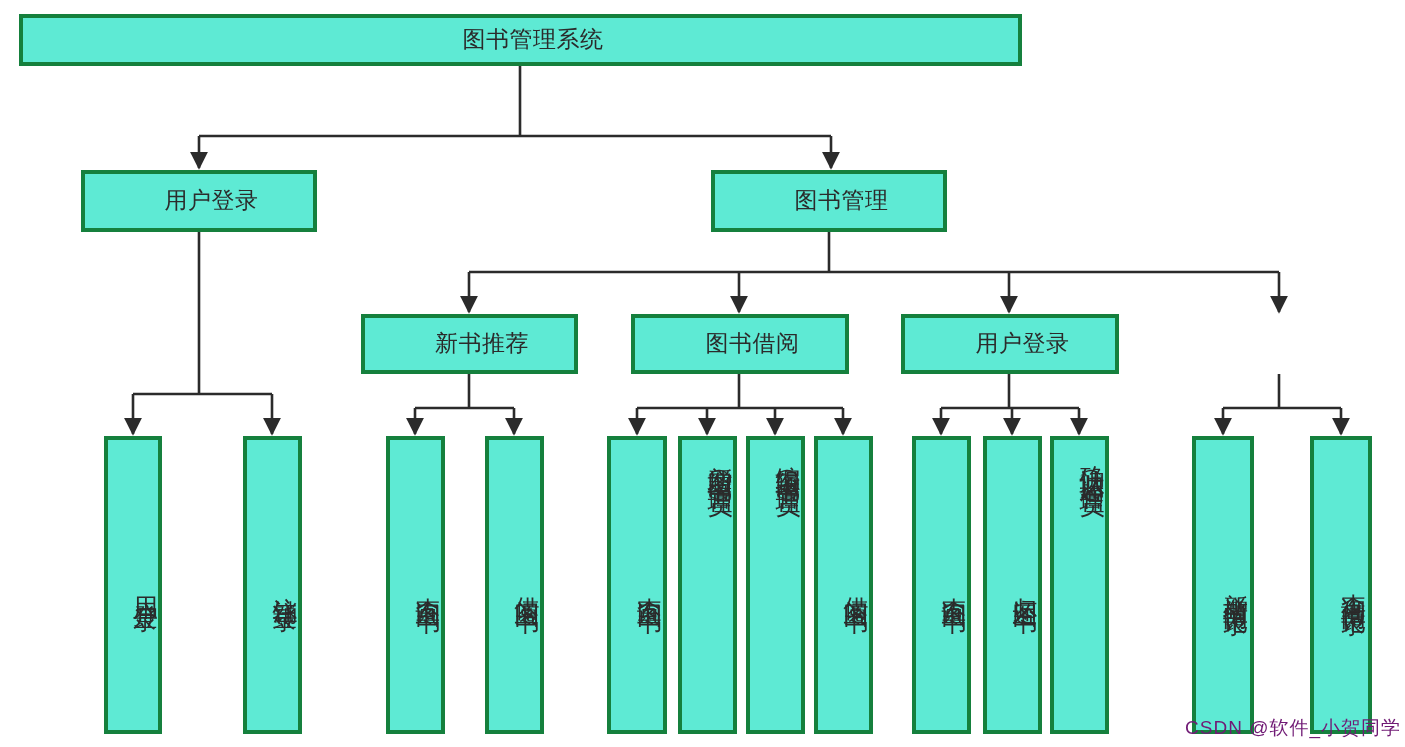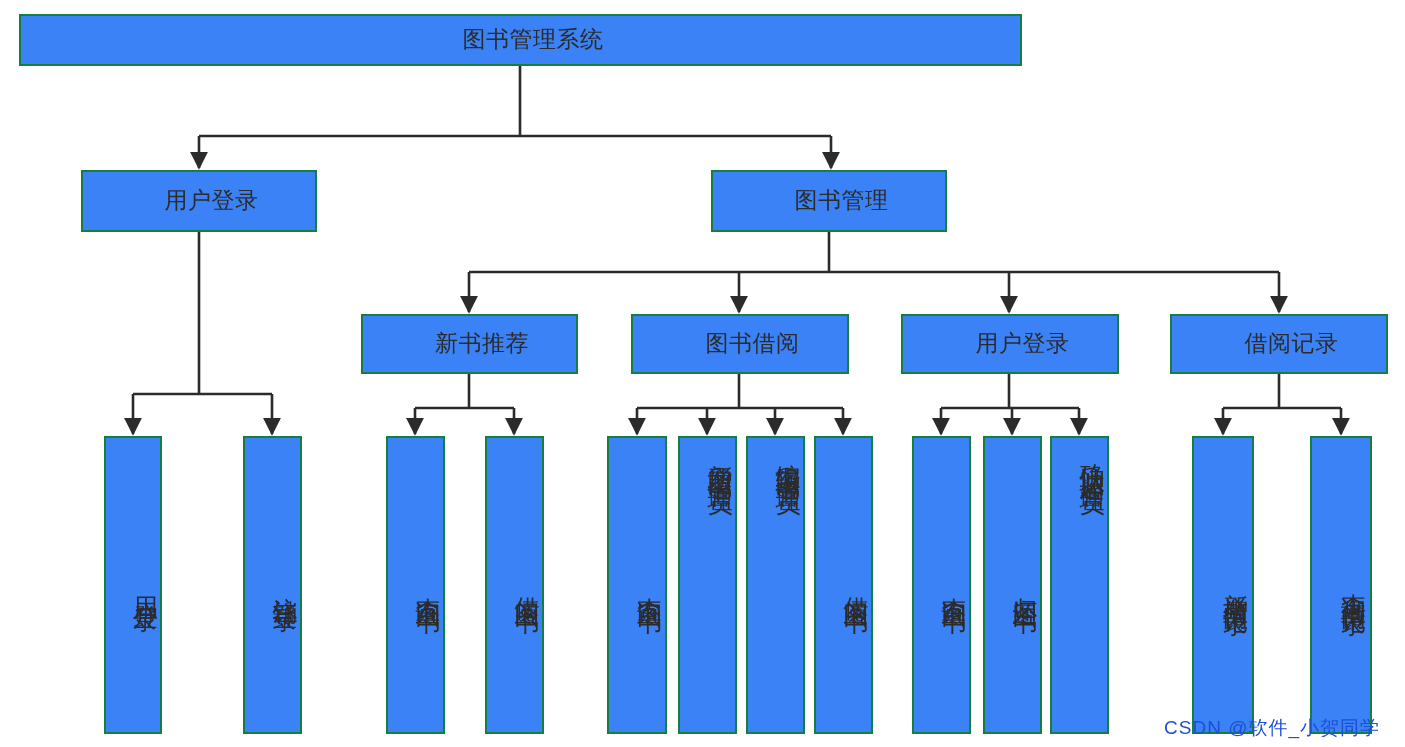--- a/index.html
+++ b/index.html
@@ -22,22 +22,22 @@
     position: absolute;
     left: 0;
     top: 0;
     width: 1405px;
     height: 747px;
     pointer-events: none;
   }
   .node {
     position: absolute;
     box-sizing: border-box;
-    border: 2px solid #15803d;
-    background: #3b82f6;
+    border: 4px solid #15803d;
+    background: #5eead4;
     color: #2b2b2b;
     display: flex;
     align-items: center;
     justify-content: center;
     z-index: 2;
     padding-left: 25px;
   }
   .node-label {
     font-size: 23px;
     line-height: 1.1;
@@ -60,24 +60,24 @@
     white-space: nowrap;
     text-align: start;
   }
   
   .node.vertical.centered {
     align-items: center;
     padding-top: 0;
   }
   #watermark {
     position: absolute;
-    right: 25px;
+    right: 4px;
     bottom: 6px;
     font-size: 19px;
-    color: #1d4ed8;
+    color: #701a75;
     letter-spacing: 1px;
     z-index: 5;
     white-space: nowrap;
     font-family: "Liberation Sans", "DejaVu Sans", sans-serif;
   }
 </style>
 </head>
 <body>
 
 <div id="diagram">
@@ -145,23 +145,20 @@
 
   <div class="node" id="node-l3-0" style="left: 361px; top: 314px; width: 217px; height: 60px;">
     <span class="node-label">新书推荐</span>
   </div>
   <div class="node" id="node-l3-1" style="left: 631px; top: 314px; width: 218px; height: 60px;">
     <span class="node-label">图书借阅</span>
   </div>
   <div class="node" id="node-l3-2" style="left: 901px; top: 314px; width: 218px; height: 60px;">
     <span class="node-label">用户登录</span>
   </div>
-  <div class="node" id="node-l3-3" style="left: 1170px; top: 314px; width: 218px; height: 60px;">
-    <span class="node-label">借阅记录</span>
-  </div>
 
   <div class="node vertical centered" id="node-leaf-0" style="left: 104px; top: 436px; width: 58px; height: 298px;">
     <span class="node-label">用户登录</span>
   </div>
   <div class="node vertical centered" id="node-leaf-1" style="left: 243px; top: 436px; width: 59px; height: 298px;">
     <span class="node-label">注销登录</span>
   </div>
   <div class="node vertical centered" id="node-leaf-2" style="left: 386px; top: 436px; width: 59px; height: 298px;">
     <span class="node-label">查询图书</span>
   </div>

